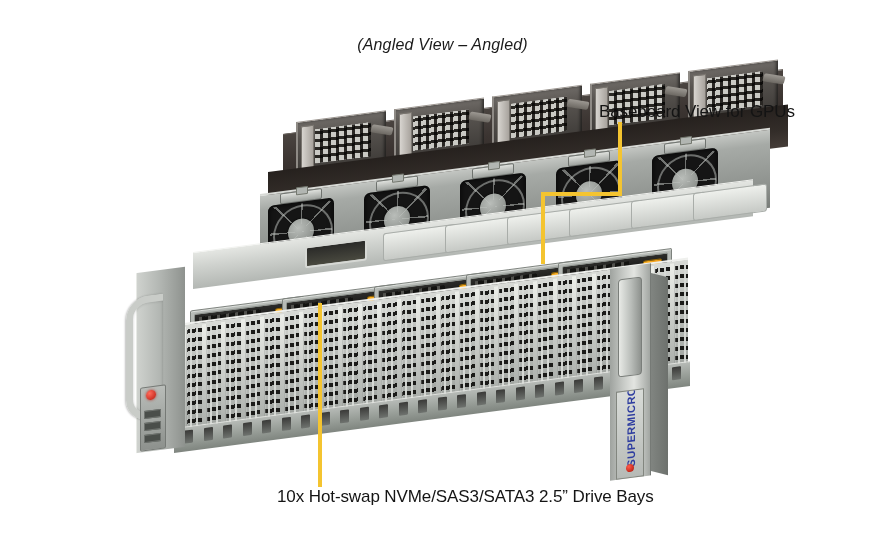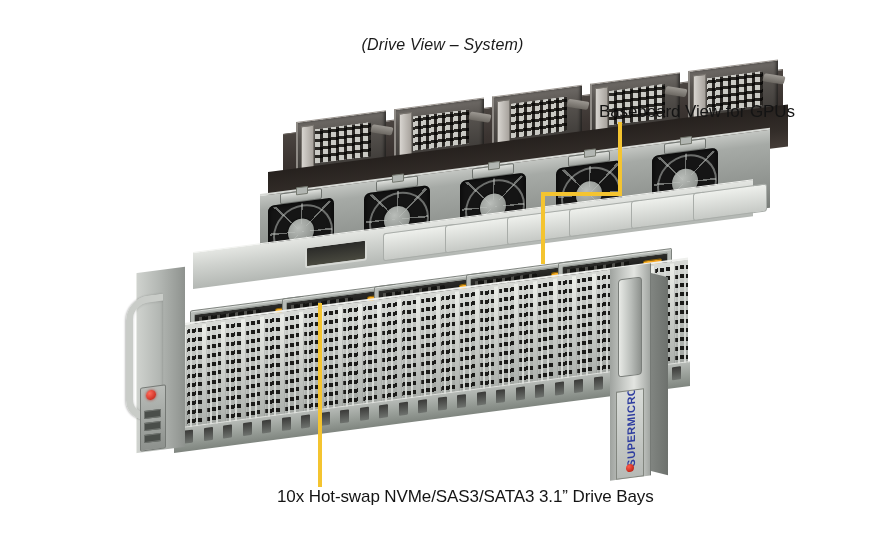--- a/index.html
+++ b/index.html
@@ -334,21 +334,21 @@
     position:absolute;left:524px;top:146px;width:26px;height:198px;
     background:linear-gradient(90deg,#8b8f8b,#6d716d);
     transform:skewY(14deg);
   }
 </style>
 </head>
 <body>
 
 <div id="stage">
 
-  <div class="caption-title">(Drive View – System)</div>
+  <div class="caption-title">(Angled View – Angled)</div>
 
   <div id="server">
 
     <div class="deck" id="top-plate-left"></div>
     <div class="deck" id="top-plate"></div>
 
     <div class="deck" id="gpu-row">
         <div class="gpu-mod" style="left: 0px;">
           <div class="gpu-tab"></div>
           <div class="gpu-grid"></div>
@@ -630,15 +630,15 @@
     </div>
   </div>
 
   <div class="lead lead-v" id="lead-gpu-v1"></div>
   <div class="lead lead-h" id="lead-gpu-h1"></div>
   <div class="lead lead-v" id="lead-gpu-v2"></div>
   <div class="lead lead-v" id="lead-drv-v"></div>
 
   <div class="callout callout-gpu">Baseboard View for GPUs</div>
 
-  <div class="callout callout-drives">10x Hot-swap NVMe/SAS3/SATA3 3.1” Drive Bays</div>
+  <div class="callout callout-drives">10x Hot-swap NVMe/SAS3/SATA3 2.5” Drive Bays</div>
 
 </div>
 
 </body></html>

